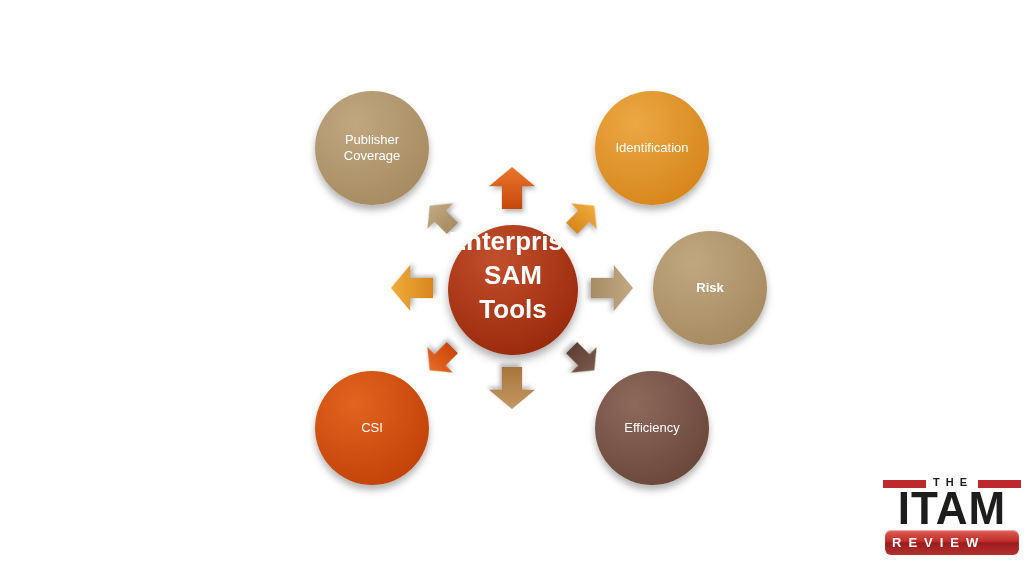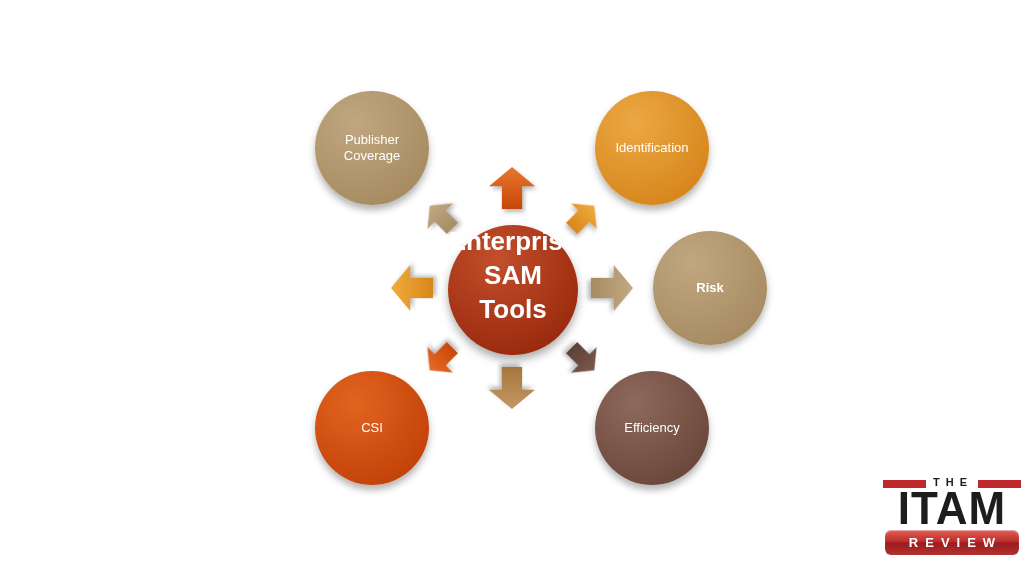--- a/index.html
+++ b/index.html
@@ -47,21 +47,21 @@
   .g-caramel{background:linear-gradient(180deg,#C69763,#A5753C);}
   
   .logo{position:absolute;left:883px;top:476px;width:138px;}
   .logo-top{display:flex;align-items:flex-end;gap:5px;}
   .logo-bar{flex:1;height:8px;background:#BE2A2C;}
   .logo-the{font-size:11px;font-weight:700;color:#1D1D1B;letter-spacing:6px;text-indent:2px;}
   .logo-itam{font-size:44px;font-weight:700;color:#1D1D1B;line-height:.82;
              letter-spacing:1px;text-align:center;margin-top:2px;transform:scaleY(1.04);}
   .logo-review{margin:4px 2px 0 2px;height:25px;border-radius:6px;
        background:linear-gradient(180deg,#DC5F55 0%,#C12D2A 45%,#9C1B1D 52%,#B23230 100%);
-       display:flex;align-items:center;justify-content:center;
+       display:flex;align-items:center;
        color:#fff;font-size:13px;font-weight:700;letter-spacing:7px;text-indent:7px;
        box-shadow:inset 0 1px 1px rgba(255,255,255,.5);}
 </style>
 </head>
 <body>
 
 <div class="stage">
 
   <div class="arrow a-card ar-up">
       <div class="shape g-orange"></div>

